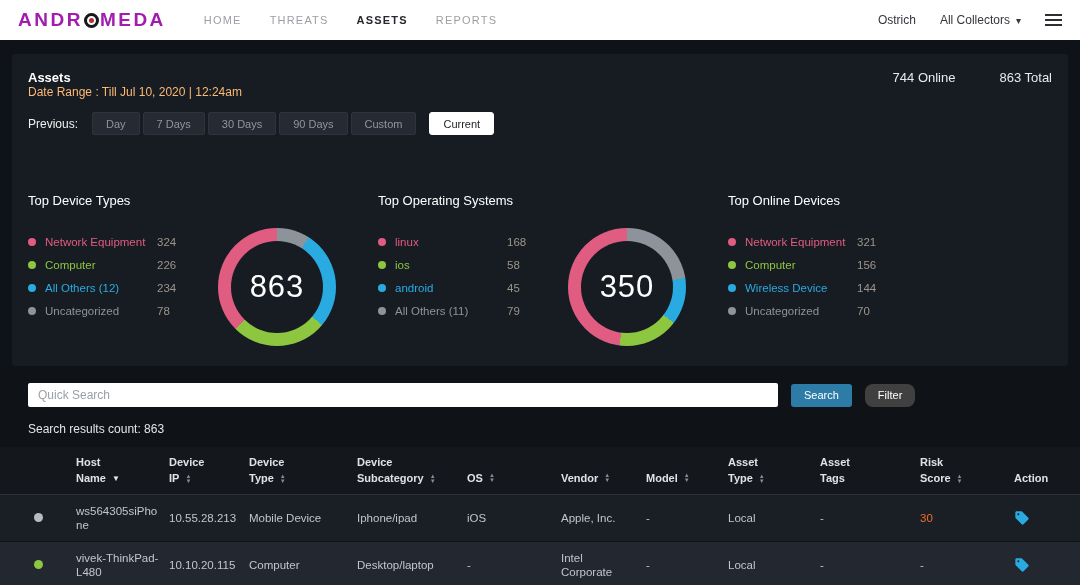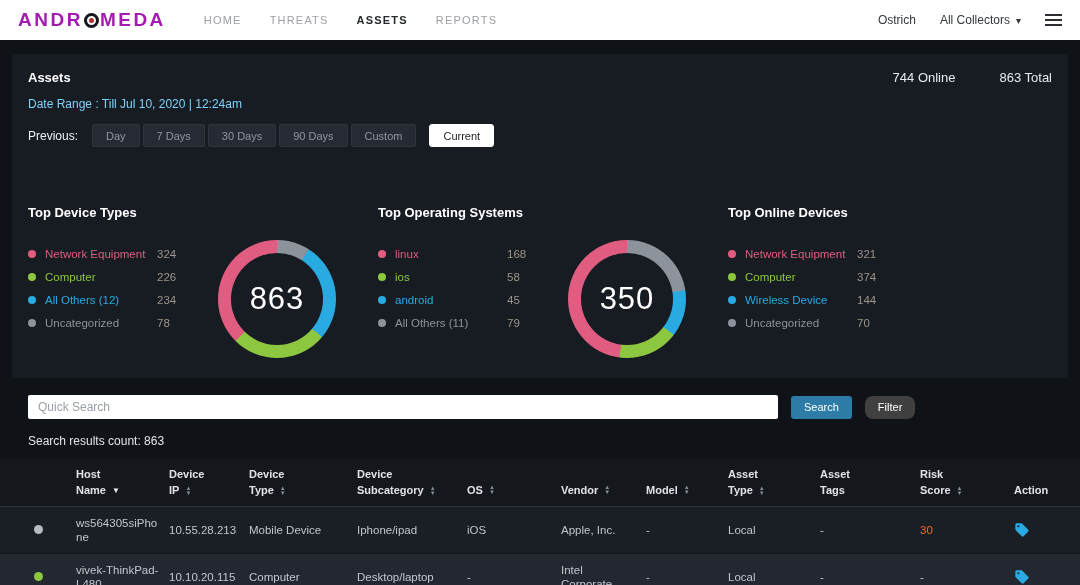--- a/index.html
+++ b/index.html
@@ -19,31 +19,31 @@
   .collector { font-size:12px; color:#33373c; display:flex; align-items:center; gap:6px; cursor:pointer; }
   .chev { font-size:10px; color:#33373c; }
   .hamburger { display:inline-flex; flex-direction:column; gap:3px; cursor:pointer; }
   .hamburger i { width:17px; height:2px; background:#2b2f34; display:block; }
 
   
   .panel { margin:14px 12px 0; background:#171b22; border-radius:3px; padding:16px 16px 20px; }
   .panel-head { display:flex; align-items:center; }
   .panel-head h2 { font-size:13px; color:#ffffff; font-weight:700; }
   .stats { margin-left:auto; display:flex; gap:44px; font-size:13px; color:#e8eaed; }
-  .date-range { margin-top:12px; font-size:12px; color:#7dd3fc; }
+  .date-range { margin-top:0; font-size:12px; color:#fdba74; }
   .range-row { margin-top:13px; display:flex; align-items:center; }
   .prev-label { font-size:12px; color:#eef0f2; margin-right:14px; }
   .range-buttons { display:flex; gap:3px; }
   .range-btn { height:23px; padding:0 13px; background:#262b33; border:1px solid #2e343d; color:#8f96a0;
     font-size:11px; border-radius:2px; cursor:pointer; font-family:inherit; }
   .range-btn.active { background:#ffffff; color:#1c1f24; border-color:#ffffff; margin-left:10px; border-radius:3px; }
 
   
   .charts { margin-top:58px; display:grid; grid-template-columns:1fr 1fr 1fr; gap:26px; }
-  .chart-section h3 { font-size:13px; color:#ffffff; font-weight:700; margin-bottom:20px; }
+  .chart-section h3 { font-size:13px; color:#ffffff; font-weight:400; margin-bottom:20px; }
   .chart-body { display:flex; align-items:flex-start; }
   .legend { display:flex; flex-direction:column; gap:11px; margin-top:8px; }
   .legend-item { display:flex; align-items:center; cursor:pointer; }
   .legend-dot { width:8px; height:8px; border-radius:50%; flex:0 0 8px; }
   .legend-label { font-size:11.5px; margin-left:9px; width:112px; }
   .legend-value { font-size:11.5px; color:#9c958a; }
   .donut { position:relative; width:118px; height:118px; border-radius:50%; margin-left:auto; margin-right:16px; cursor:pointer; }
   .donut-hole { position:absolute; inset:13px; background:#171b22; border-radius:50%;
     display:flex; align-items:center; justify-content:center; }
   .donut-hole span { font-size:31px; font-weight:300; color:#ffffff; letter-spacing:1px; }
@@ -200,21 +200,21 @@
       <div class="chart-body">
         <div class="legend">
             <div class="legend-item">
               <span class="legend-dot" style="background:#e05c80"></span>
               <span class="legend-label" style="color:#e05c80">Network Equipment</span>
               <span class="legend-value">321</span>
             </div>
             <div class="legend-item">
               <span class="legend-dot" style="background:#8dc63f"></span>
               <span class="legend-label" style="color:#8dc63f">Computer</span>
-              <span class="legend-value">374</span>
+              <span class="legend-value">156</span>
             </div>
             <div class="legend-item">
               <span class="legend-dot" style="background:#29abe2"></span>
               <span class="legend-label" style="color:#29abe2">Wireless Device</span>
               <span class="legend-value">144</span>
             </div>
             <div class="legend-item">
               <span class="legend-dot" style="background:#8d939b"></span>
               <span class="legend-label" style="color:#8d939b">Uncategorized</span>
               <span class="legend-value">70</span>

